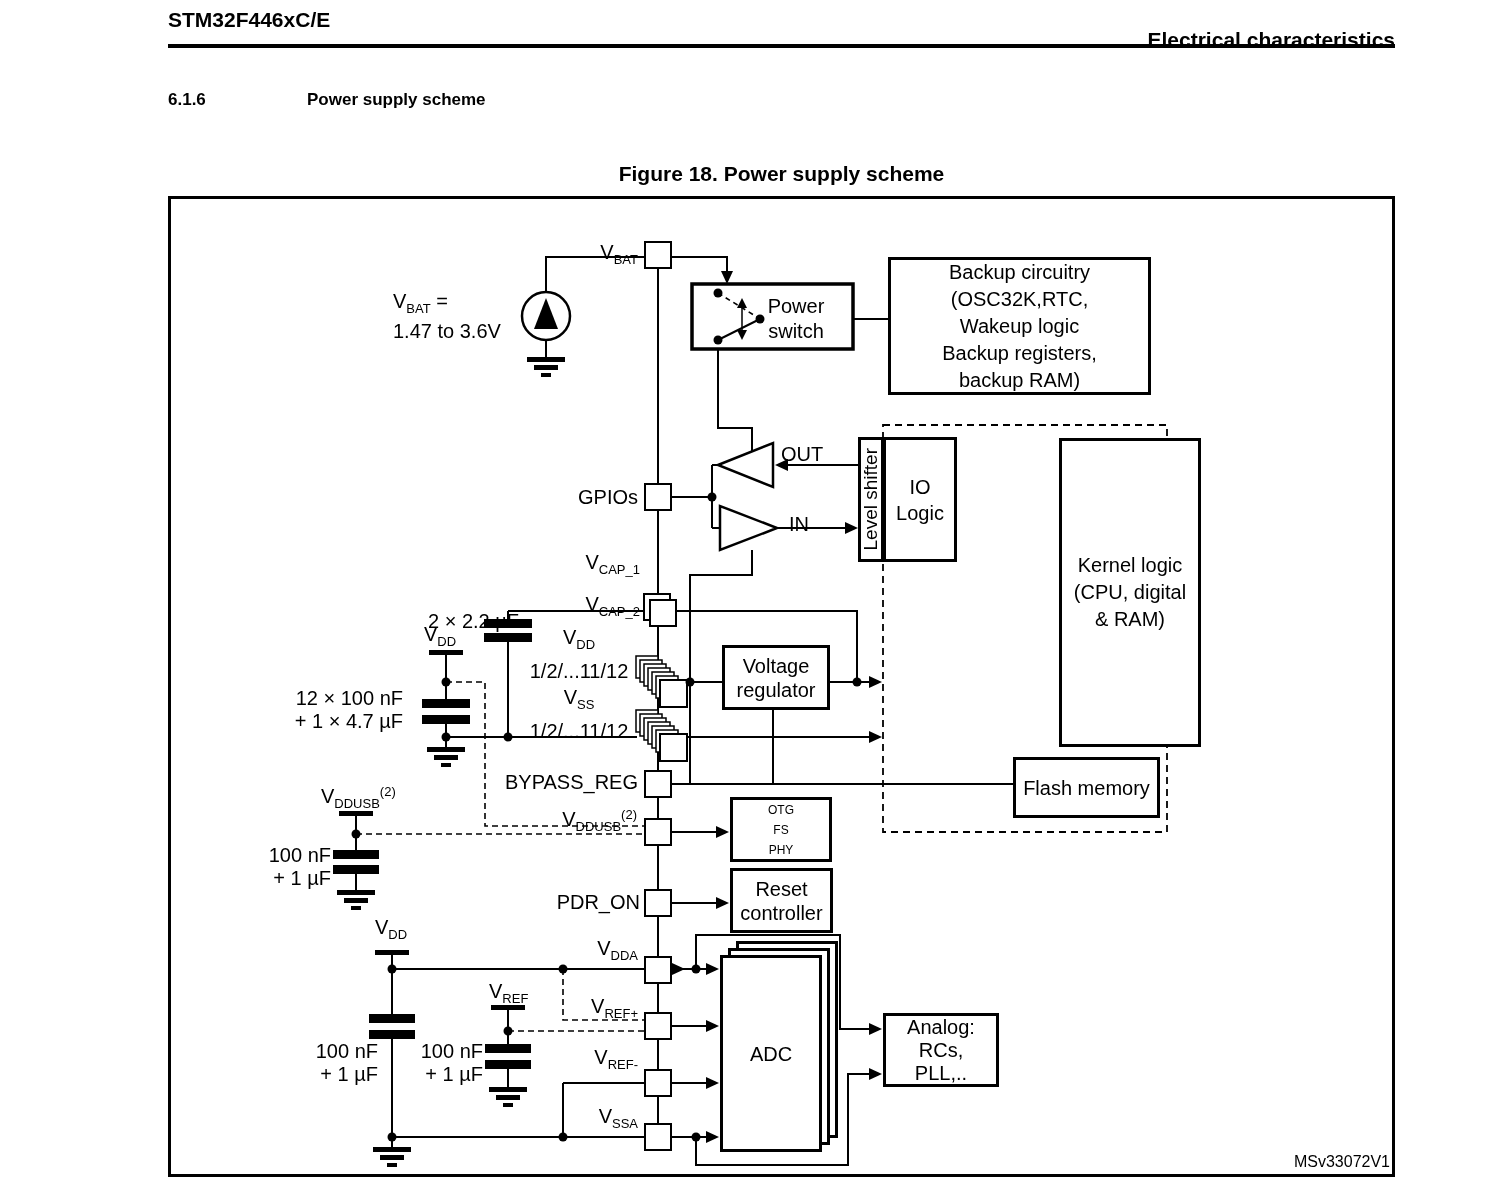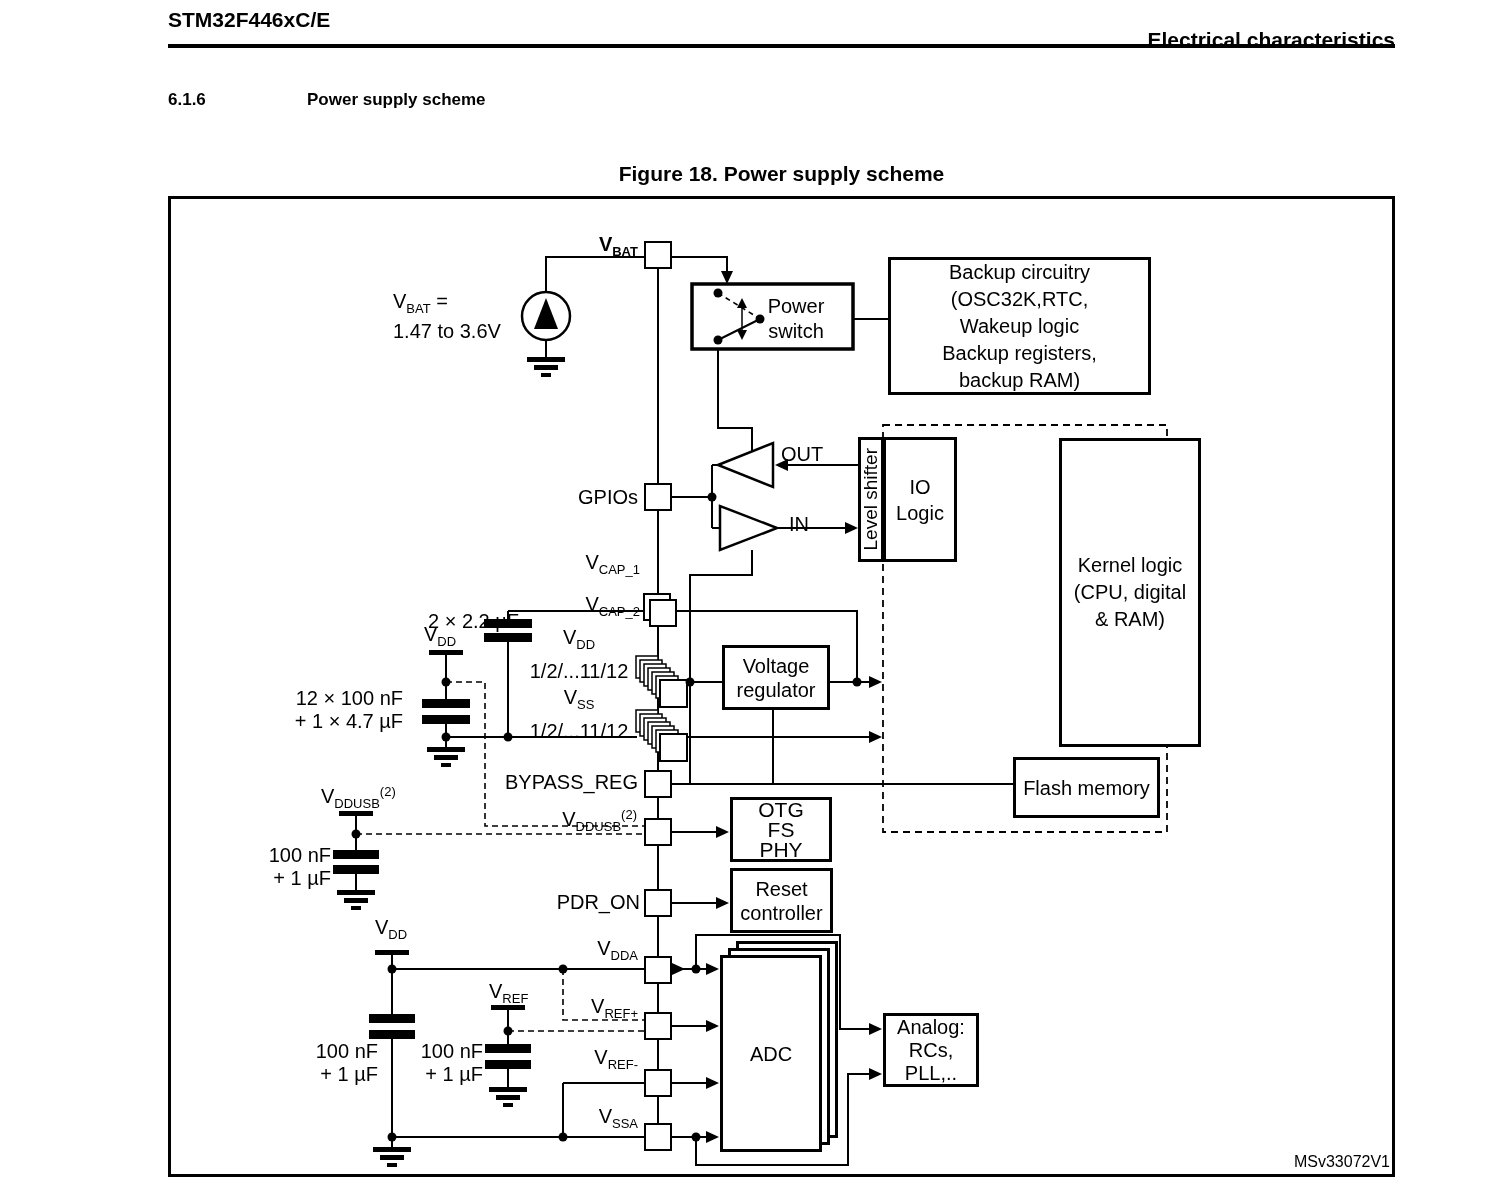--- a/index.html
+++ b/index.html
@@ -12,21 +12,21 @@
   .lab sup{font-size:13px;vertical-align:7px;}
   .hdr{position:absolute;font-size:21px;font-weight:bold;white-space:nowrap;}
   .rule{position:absolute;background:#000;}
   .secnum{position:absolute;font-size:17px;font-weight:bold;}
   .caption{position:absolute;font-size:21px;font-weight:bold;text-align:center;}
   .frame{position:absolute;border:3px solid #000;box-sizing:border-box;background:#fff;}
   .box{position:absolute;border:3px solid #000;box-sizing:border-box;background:#fff;
        display:flex;flex-direction:column;align-items:center;justify-content:center;
        text-align:center;font-size:20px;line-height:26px;}
   .vtext{writing-mode:vertical-rl;transform:rotate(180deg);font-size:19px;white-space:nowrap;}
-  .otg-lines{line-height:20px;font-size:21px;align-items:center;}
+  .otg-lines{line-height:20px;font-size:12px;align-items:center;}
   .analog-lines{line-height:23px;}
   .watermark{position:absolute;font-size:16px;}
   svg{position:absolute;left:0;top:0;}
   .wm-layer{z-index:1;}
   .box-layer{z-index:2;}
 </style>
 </head>
 <body>
 
 <div id="page">
@@ -291,32 +291,32 @@
     <span>Reset</span>
     <span>controller</span>
   </div>
 
   <div class="box box-layer" style="left:736px;top:941px;width:102px;height:197px;"></div>
   <div class="box box-layer" style="left:728px;top:948px;width:102px;height:197px;"></div>
   <div class="box box-layer" style="left:720px;top:955px;width:102px;height:197px;">
     <span>ADC</span>
   </div>
 
-  <div class="box box-layer analog-lines" style="left:883px;top:1013px;width:96px;height:74px;">
+  <div class="box box-layer analog-lines" style="left:883px;top:1013px;width:116px;height:74px;">
     <span>Analog:</span>
     <span>RCs,</span>
     <span>PLL,..</span>
   </div>
 
   <div class="lab ctr box-layer" style="left:748px;top:294px;width:96px;line-height:25px;">
     <div>Power</div>
     <div>switch</div>
   </div>
 
-  <div class="lab ra box-layer" style="right:854px;top:233px;font-weight:bold;"><span>V</span><sub>BAT</sub></div>
+  <div class="lab ra box-layer" style="right:854px;top:241px;"><span>V</span><sub>BAT</sub></div>
 
   <div class="lab box-layer" style="left:393px;top:290px;">
     <div><span>V</span><sub>BAT</sub><span> =</span></div>
     <div>1.47 to 3.6V</div>
   </div>
 
   <div class="lab ra box-layer" style="right:854px;top:486px;">GPIOs</div>
 
   <div class="lab box-layer" style="left:781px;top:443px;">OUT</div>
   <div class="lab box-layer" style="left:789px;top:513px;">IN</div>

